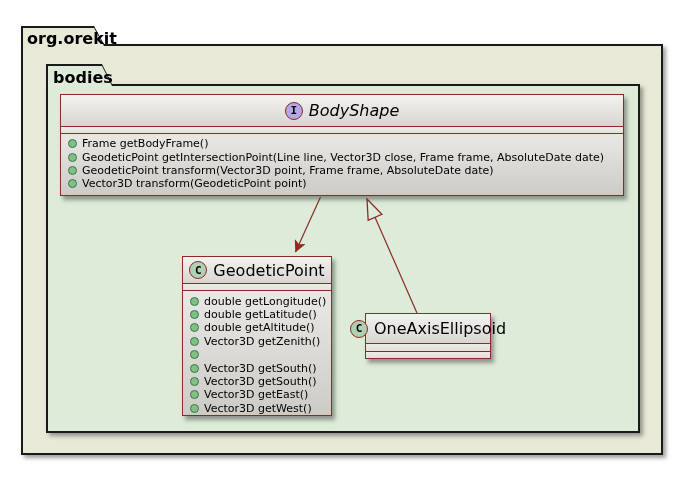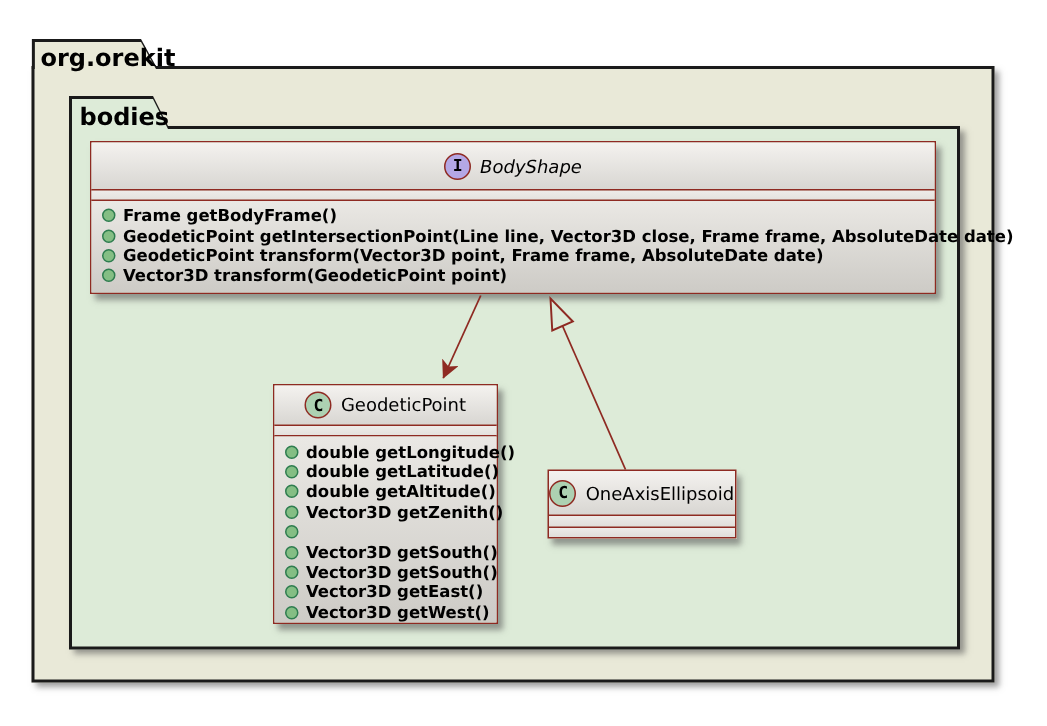--- a/index.html
+++ b/index.html
@@ -26,30 +26,30 @@
   .uml-box { position:absolute; border:1.5px solid #8E2A22; box-shadow:3px 4px 4px rgba(80,80,80,0.55);
              display:flex; flex-direction:column; }
   .uml-title { display:flex; align-items:center; justify-content:center; gap:6px;
                background:linear-gradient(180deg,#F4F2EF 0%, #D8D6D2 100%); }
   .uml-badge { display:inline-flex; align-items:center; justify-content:center;
                width:16px; height:16px; border-radius:50%; border:1.5px solid #8E2A22;
                font-family:"DejaVu Sans Mono","Liberation Mono",monospace;
                font-size:11px; font-weight:bold; flex:0 0 auto; }
   .badge-i { background:#B4A7E5; }
   .badge-c { background:#ADD1B2; }
-  .uml-name { font-size:12px; }
+  .uml-name { font-size:16px; }
   .name-italic { font-style:italic; }
   .uml-sep { height:6px; border-top:1.5px solid #8E2A22; border-bottom:1.5px solid #8E2A22;
              background:linear-gradient(180deg,#EEECE9 0%, #E4E2DE 100%); flex:0 0 auto; }
   .uml-members { flex:1 1 auto; background:linear-gradient(180deg,#EAE8E4 0%, #CDCBC6 100%);
                  padding-top:3px; }
   .m-row { display:flex; align-items:center; height:13.4px; white-space:nowrap; }
   .m-dot { width:7px; height:7px; border-radius:50%; background:#84BE84; border:1.5px solid #2E7D4F;
            margin:0 5px 0 7px; flex:0 0 auto; }
-  .m-text { font-size:11px;font-weight:bold; }
+  .m-text { font-size:11px; }
   .empty-strip { height:6.5px; background:linear-gradient(180deg,#EDEBE8 0%, #E0DEDA 100%);
                  border-bottom:1.5px solid #8E2A22; }
   .empty-strip.last { border-bottom:none; }
 
   
   .box-bodyshape { left:60px; top:94px; width:562px; height:100px; }
   .box-bodyshape .uml-title { height:31px; }
   .box-geodeticpoint { left:182px; top:256px; width:148px; height:158px; }
   .box-geodeticpoint .uml-title { height:30px; }
   .box-oneaxis { left:365px; top:313px; width:124px; height:44px; }

